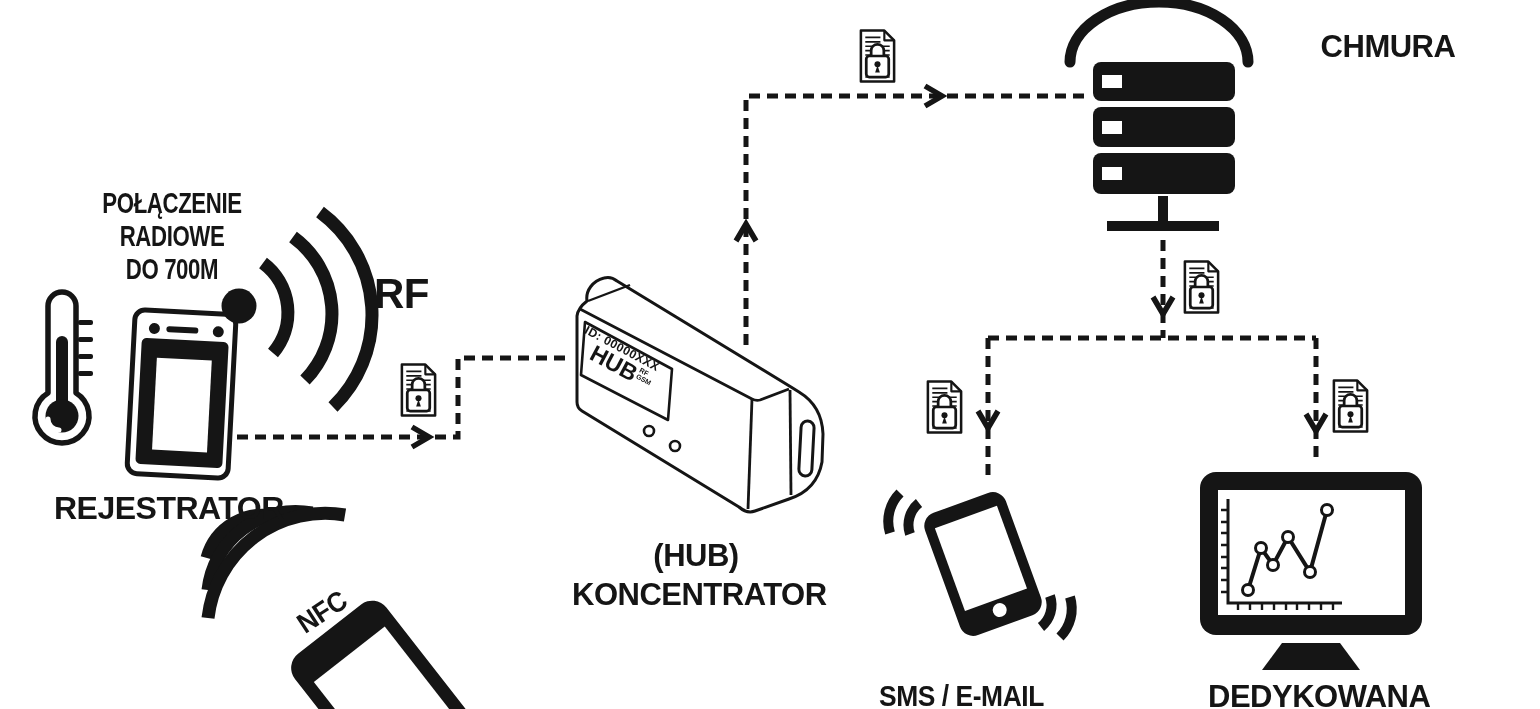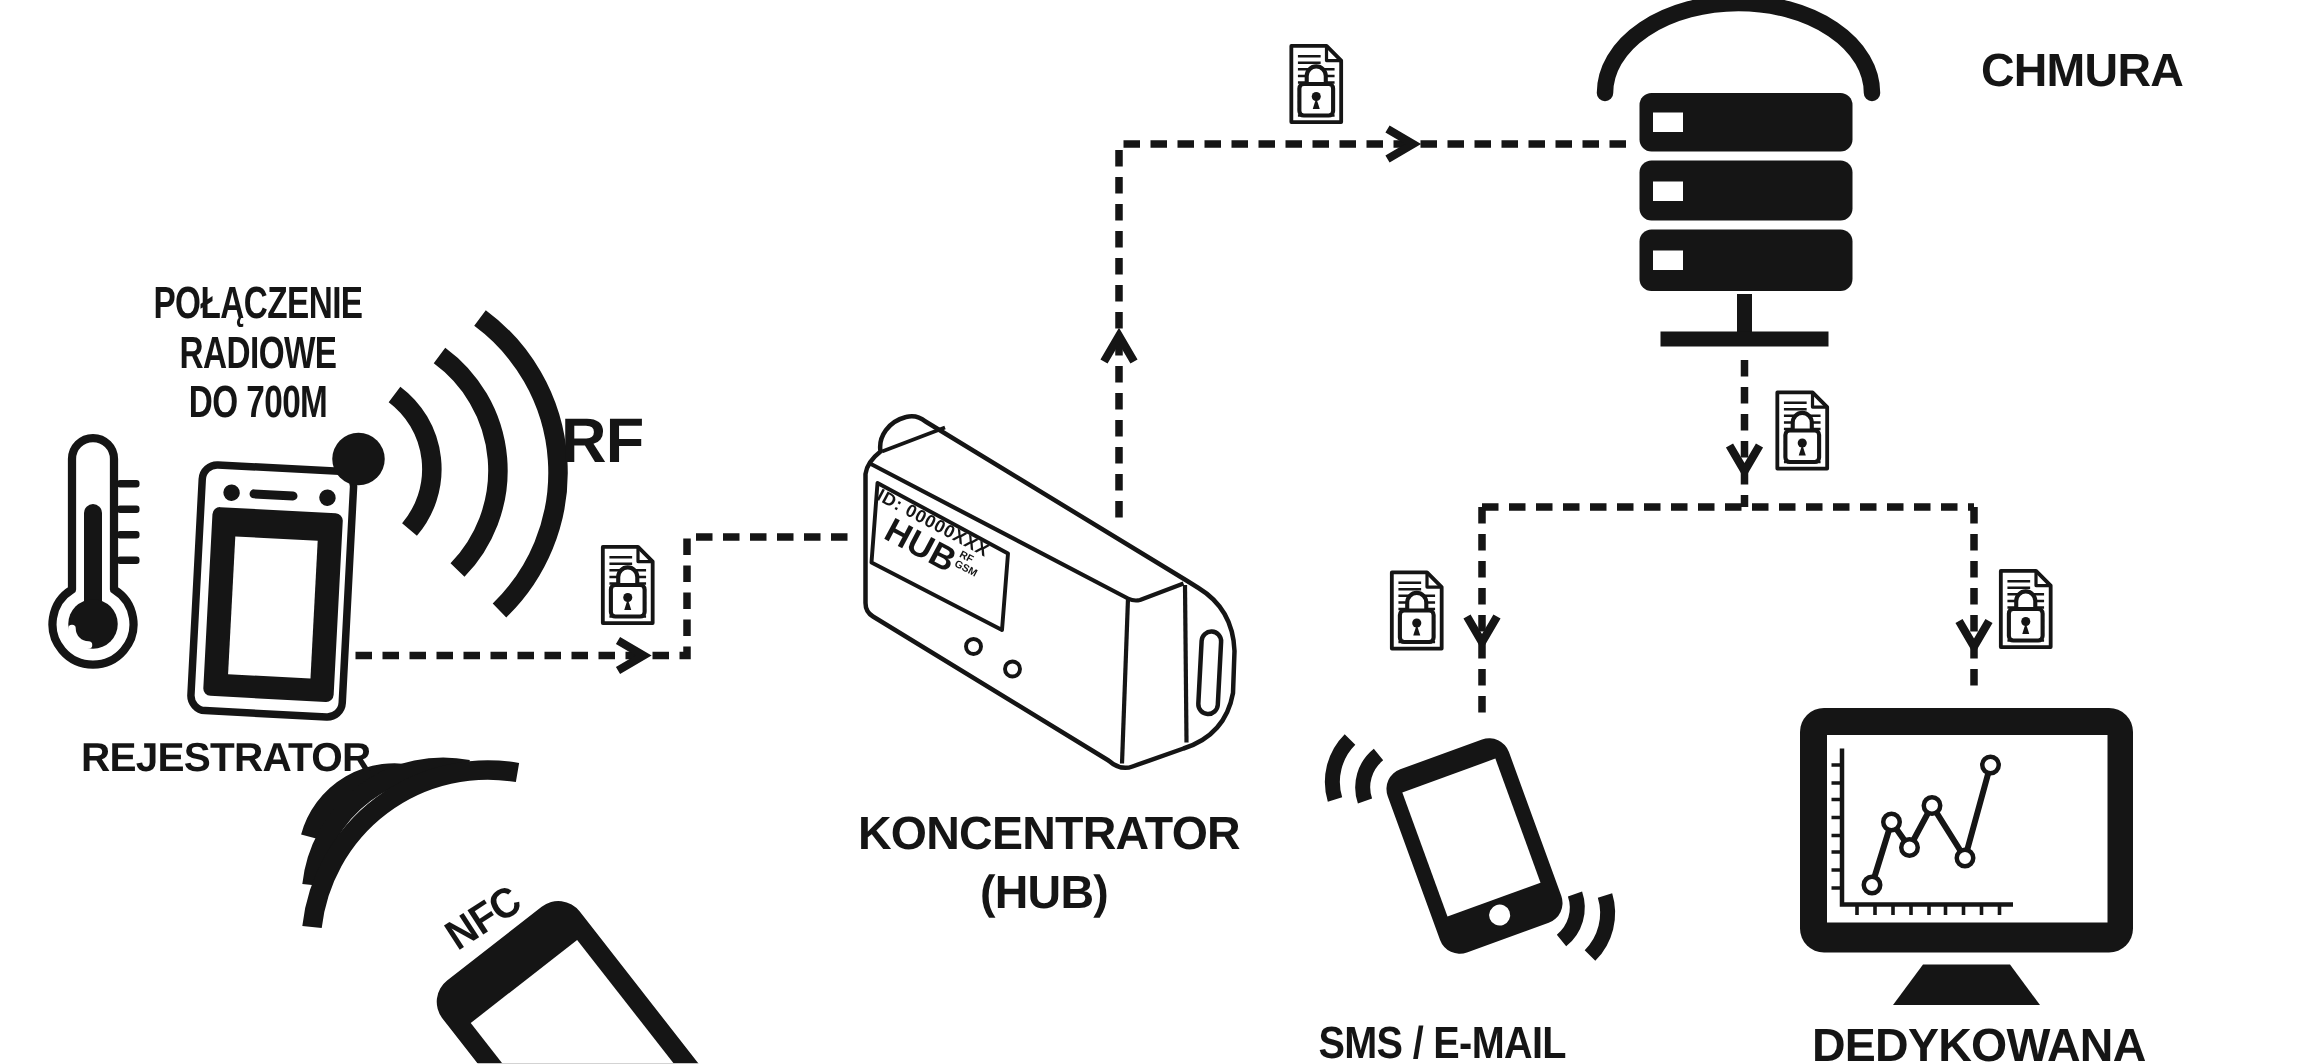--- a/index.html
+++ b/index.html
@@ -10,21 +10,21 @@
   .stage svg{position:absolute;left:0;top:0;}
   .lbl{
     position:absolute;font-weight:800;color:#151515;white-space:nowrap;
     letter-spacing:-0.5px;line-height:1.08;
   }
   .lbl.center{text-align:center;}
   .radio-note{left:72px;top:186px;width:200px;font-size:30px;line-height:33px;
     transform:scaleX(0.74);transform-origin:100px 0;}
   .rf-label{left:374px;top:271px;font-size:42px;}
   .nfc-label{left:292px;top:614px;font-size:28px;transform:rotate(-33deg) scaleX(0.94);transform-origin:0 0;}
-  .recorder-label{left:54px;top:491px;font-size:27px;}
+  .recorder-label{left:54px;top:491px;font-size:32px;}
   .hub-label{left:572px;top:536px;width:248px;font-size:31px;line-height:39px;}
   .cloud-label{left:1264px;top:27px;width:248px;font-size:31px;line-height:39px;}
   .sms-label{left:879px;top:680px;font-size:30px;transform:scaleX(0.88);transform-origin:0 0;}
   .app-label{left:1208px;top:680px;font-size:31px;}
   .hub-id{position:absolute;left:589px;top:323px;font-size:12px;font-weight:700;
     letter-spacing:0.5px;transform:rotate(28deg);transform-origin:0 0;white-space:nowrap;}
   .hub-name{position:absolute;left:598px;top:340px;font-size:23px;font-weight:800;
     transform:rotate(28deg);transform-origin:0 0;white-space:nowrap;display:flex;align-items:flex-start;}
   .hub-badge{display:inline-flex;flex-direction:column;font-size:7px;font-weight:700;
     line-height:7px;letter-spacing:0;margin-left:1px;margin-top:3px;}
@@ -175,22 +175,22 @@
     <div>POŁĄCZENIE</div>
     <div>RADIOWE</div>
     <div>DO 700M</div>
   </div>
 
   <div class="lbl rf-label">RF</div>
   <div class="lbl nfc-label">NFC</div>
   <div class="lbl recorder-label">REJESTRATOR</div>
 
   <div class="lbl center hub-label">
+    <div>(HUB)</div>
     <div>KONCENTRATOR</div>
-    <div>(HUB)</div>
   </div>
 
   <div class="lbl center cloud-label">
     <div>CHMURA</div>
   </div>
 
   <div class="lbl sms-label">SMS / E-MAIL</div>
   <div class="lbl app-label">DEDYKOWANA</div>
 
   <div class="hub-id">ID: 00000XXX</div>

